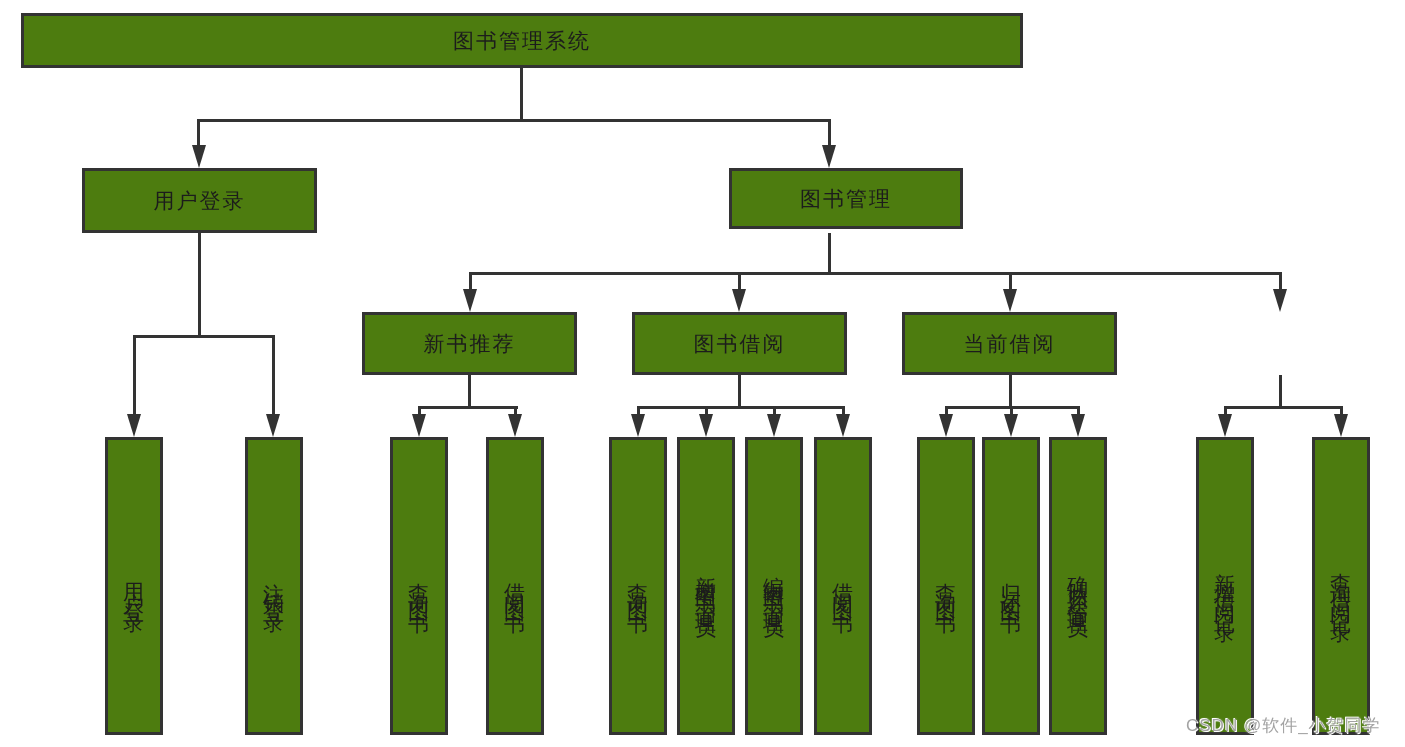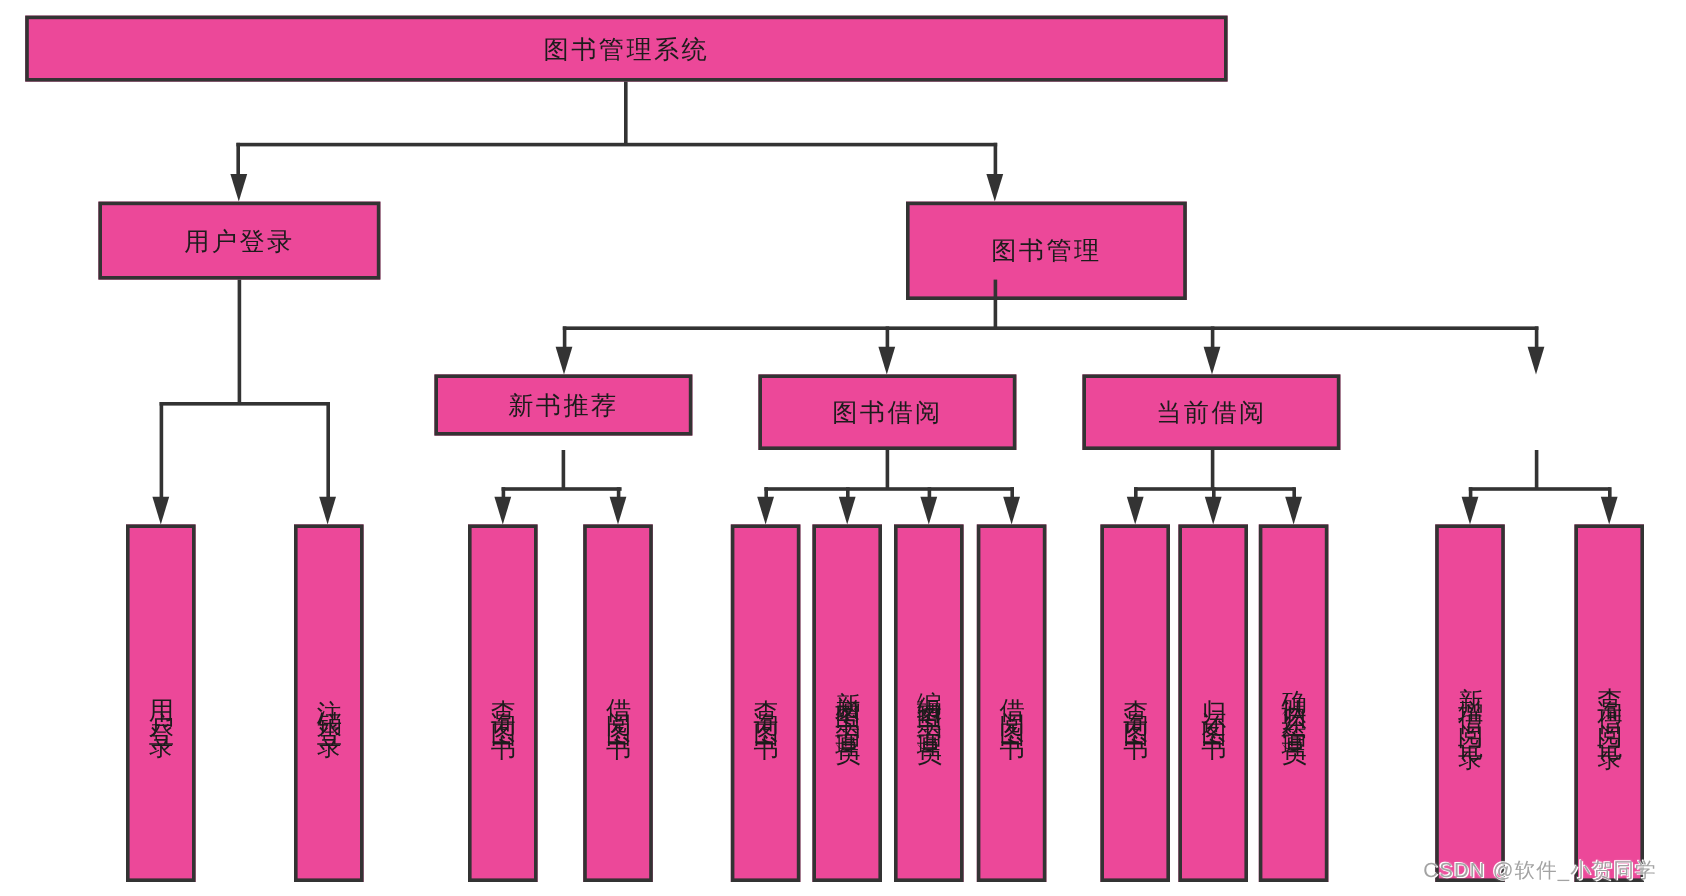--- a/index.html
+++ b/index.html
@@ -1,21 +1,21 @@
 <!DOCTYPE html>
 <html><head>
 <meta charset="utf-8">
 <style>
   html,body{margin:0;padding:0;background:#ffffff;}
   #stage{
     position:relative;width:1405px;height:747px;background:#ffffff;overflow:hidden;
     font-family:"Liberation Sans","DejaVu Sans",sans-serif;color:#1c1c1c;
   }
   .box{
-    position:absolute;box-sizing:border-box;background:#ec4899;
+    position:absolute;box-sizing:border-box;background:#4d7c0f;
     border:3px solid #333333;display:flex;align-items:center;justify-content:center;
     font-size:21px;letter-spacing:2px;
   }
   .leaf{top:437px;width:58px;height:298px;}
   .leaf span{
     writing-mode:vertical-rl;text-orientation:mixed;line-height:1;
     letter-spacing:10px;white-space:nowrap;
   }
   .leaf span.long{letter-spacing:6px;}
   .line{position:absolute;background:#333333;}
@@ -42,21 +42,21 @@
   <div class="line" style="left:520px;top:68px;width:3px;height:52px"></div>
   <div class="line" style="left:197px;top:119px;width:634px;height:3px"></div>
   <div class="line" style="left:197px;top:119px;width:3px;height:27px"></div>
   <div class="arr" style="left:192px;top:145px"></div>
   <div class="line" style="left:828px;top:119px;width:3px;height:27px"></div>
   <div class="arr" style="left:822px;top:145px"></div>
 
   <div class="box" style="left:82px;top:168px;width:235px;height:65px">
     <span>用户登录</span>
   </div>
-  <div class="box" style="left:755px;top:168px;width:234px;height:82px">
+  <div class="box" style="left:729px;top:168px;width:234px;height:61px">
     <span>图书管理</span>
   </div>
 
   <div class="line" style="left:198px;top:233px;width:3px;height:104px"></div>
   <div class="line" style="left:133px;top:335px;width:142px;height:3px"></div>
   <div class="line" style="left:133px;top:335px;width:3px;height:81px"></div>
   <div class="arr" style="left:127px;top:414px"></div>
   <div class="line" style="left:272px;top:335px;width:3px;height:81px"></div>
   <div class="arr" style="left:266px;top:414px"></div>
 
@@ -64,21 +64,21 @@
   <div class="line" style="left:469px;top:272px;width:813px;height:3px"></div>
   <div class="line" style="left:469px;top:272px;width:3px;height:19px"></div>
   <div class="arr" style="left:463px;top:289px"></div>
   <div class="line" style="left:738px;top:272px;width:3px;height:19px"></div>
   <div class="arr" style="left:732px;top:289px"></div>
   <div class="line" style="left:1009px;top:272px;width:3px;height:19px"></div>
   <div class="arr" style="left:1003px;top:289px"></div>
   <div class="line" style="left:1279px;top:272px;width:3px;height:19px"></div>
   <div class="arr" style="left:1273px;top:289px"></div>
 
-  <div class="box" style="left:362px;top:312px;width:215px;height:51px">
+  <div class="box" style="left:362px;top:312px;width:215px;height:63px">
     <span>新书推荐</span>
   </div>
   <div class="box" style="left:902px;top:312px;width:215px;height:63px">
     <span>当前借阅</span>
   </div>
   <div class="box" style="left:632px;top:312px;width:215px;height:63px">
     <span>图书借阅</span>
   </div>
 
   <div class="line" style="left:468px;top:375px;width:3px;height:33px"></div>

